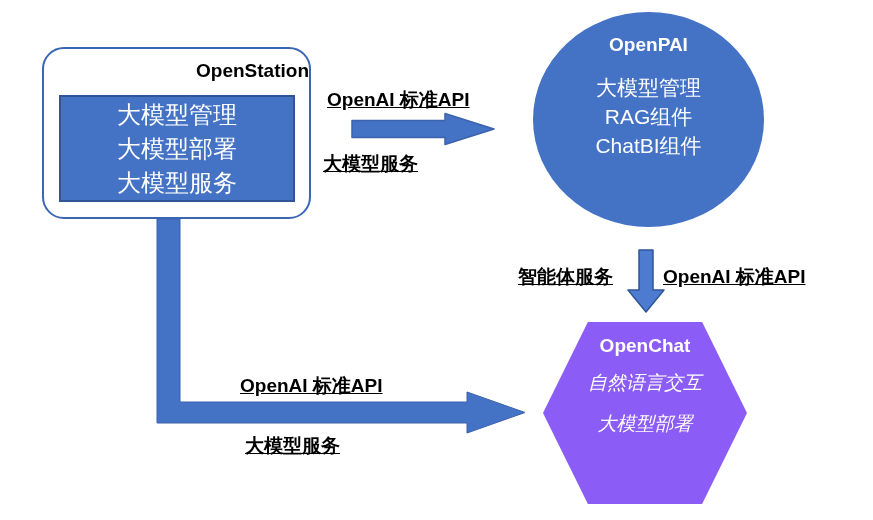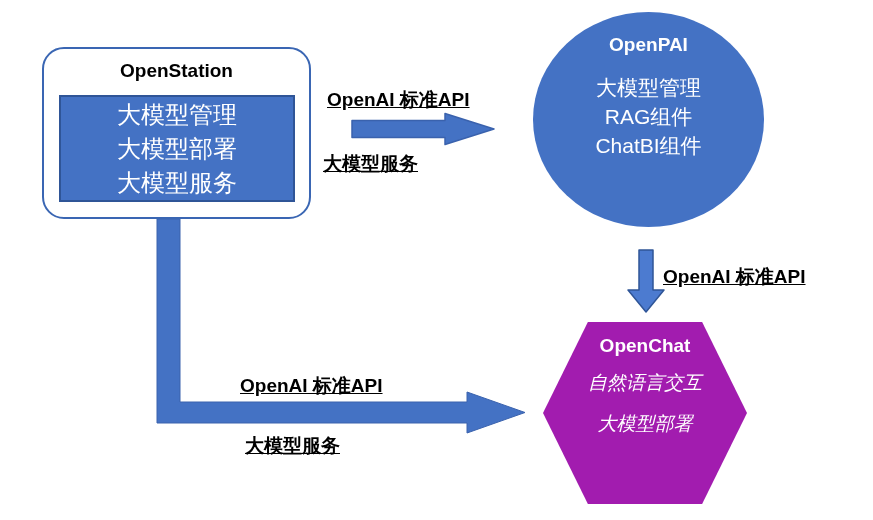--- a/index.html
+++ b/index.html
@@ -23,21 +23,21 @@
     position: absolute;
     left: 42px; top: 47px;
     width: 269px; height: 172px;
     background: #ffffff;
     border: 2.5px solid #3A66B3;
     border-radius: 22px;
   }
   .station-title {
     position: absolute;
     left: 0; right: 0; top: 11px;
-    text-align: center;
+    text-align: right;
     font-size: 19px;
     font-weight: bold;
     color: #000000;
   }
   .station-inner {
     position: absolute;
     left: 15px; top: 46px;
     width: 236px; height: 107px;
     background: #4472C4;
     border: 2px solid #2F5597;
@@ -73,21 +73,21 @@
     font-size: 21px;
     line-height: 29px;
     white-space: nowrap;
   }
 
   
   .chat-hex {
     position: absolute;
     left: 543px; top: 322px;
     width: 204px; height: 182px;
-    background: #a21caf;
+    background: #8b5cf6;
     clip-path: polygon(22% 0%, 78% 0%, 100% 50%, 78% 100%, 22% 100%, 0% 50%);
     text-align: center;
     color: #ffffff;
   }
   .chat-title {
     margin-top: 13px;
     font-size: 19px;
     font-weight: bold;
   }
   .chat-items { margin-top: 5px; }
@@ -148,18 +148,19 @@
     <div class="chat-title">OpenChat</div>
     <div class="chat-items">
       <div class="item">自然语言交互</div>
       <div class="item">大模型部署</div>
     </div>
   </div>
 
   <div class="lbl lbl-a1-top">OpenAI 标准API</div>
   <div class="lbl lbl-a1-bottom">大模型服务</div>
 
+  <div class="lbl lbl-v-left">智能体服务</div>
   <div class="lbl lbl-v-right">OpenAI 标准API</div>
 
   <div class="lbl lbl-e-top">OpenAI 标准API</div>
   <div class="lbl lbl-e-bottom">大模型服务</div>
 
 </div>
 
 </body></html>

